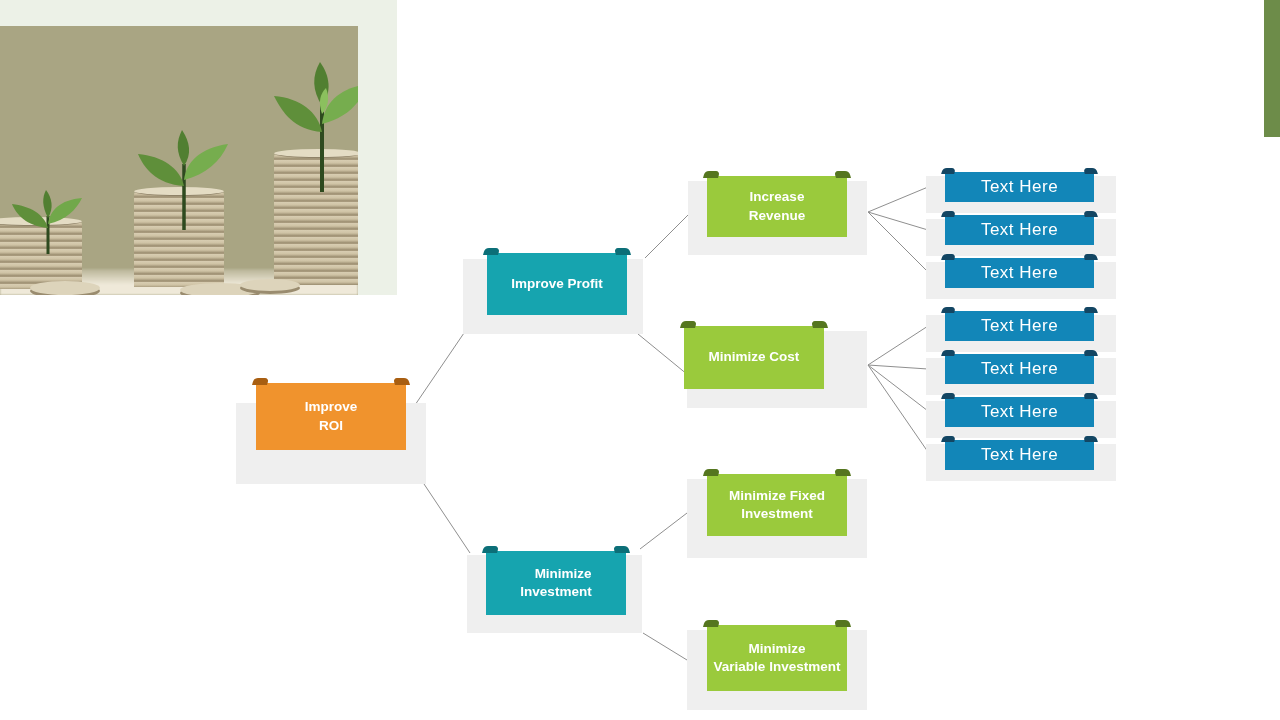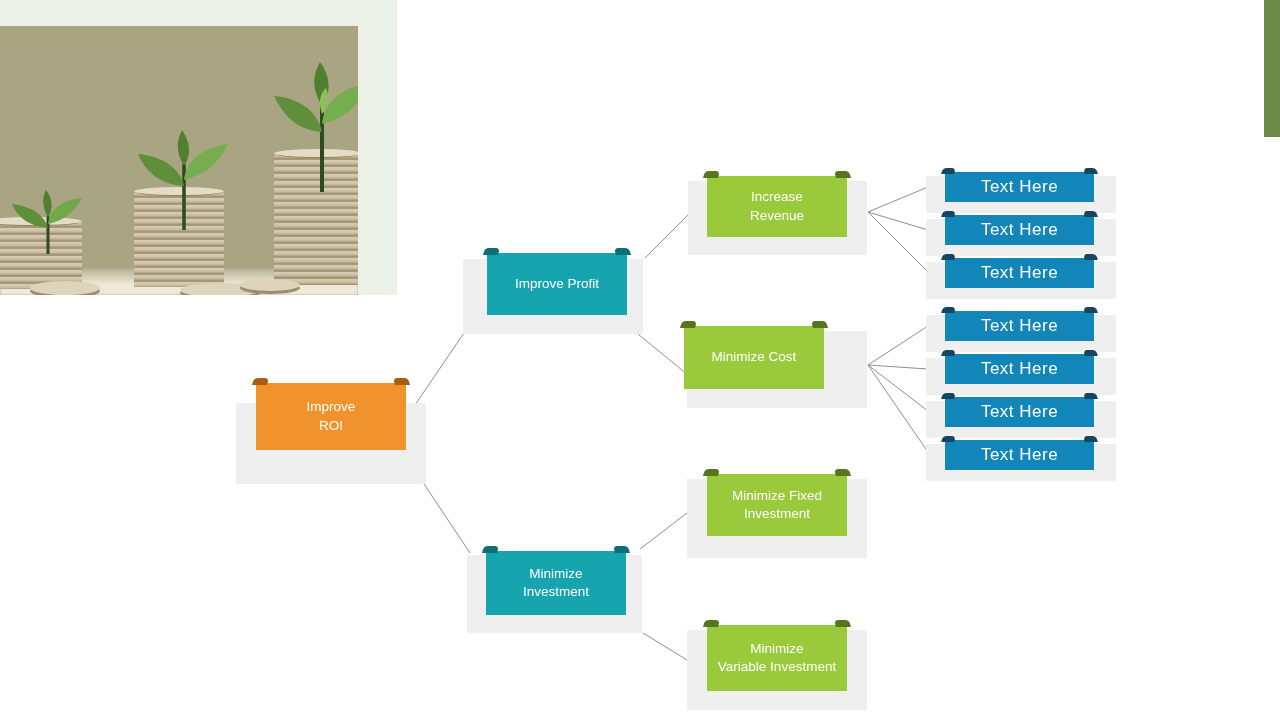--- a/index.html
+++ b/index.html
@@ -39,25 +39,25 @@
     position:absolute;left:478px;top:124px;width:398px;margin:0;
     font-size:12.5px;line-height:1.6;color:#8f8f8f;text-align:justify;
   }
   .green-bar{position:absolute;left:1264px;top:0;width:16px;height:137px;background:#6d8c49;}
   
   .connectors{position:absolute;left:0;top:0;width:1280px;height:720px;}
   .connectors line{stroke:#8f8f8f;stroke-width:1;}
   .shadow{position:absolute;background:#efefef;}
   .nbox{
     position:absolute;display:flex;align-items:center;justify-content:center;
-    color:#ffffff;font-weight:400;font-size:13.5px;line-height:1.35;text-align:center;
+    color:#ffffff;font-weight:700;font-size:13.5px;line-height:1.35;text-align:center;
     white-space:pre;cursor:pointer;
   }
   .nbox.orange{background:#f0932d;}
-  .nbox.teal{background:#16a4af;}
+  .nbox.teal{background:#16a4af;text-align:right;}
   .nbox.green{background:#9aca3c;}
   .nbox.blue{background:#1286b8;font-weight:400;font-size:17px;letter-spacing:.5px;}
   .nbox::before,.nbox::after{content:"";position:absolute;top:-5px;width:15px;height:7px;border-radius:4px 4px 0 0;}
   .nbox::before{left:-3px;transform:skewX(-16deg);}
   .nbox::after{right:-3px;transform:skewX(16deg);}
   .nbox.orange::before,.nbox.orange::after{background:#a85e11;}
   .nbox.teal::before,.nbox.teal::after{background:#0c6f78;}
   .nbox.green::before,.nbox.green::after{background:#55761f;}
   .nbox.blue::before,.nbox.blue::after{background:#134663;width:13px;height:6px;top:-4px;}
 </style>

